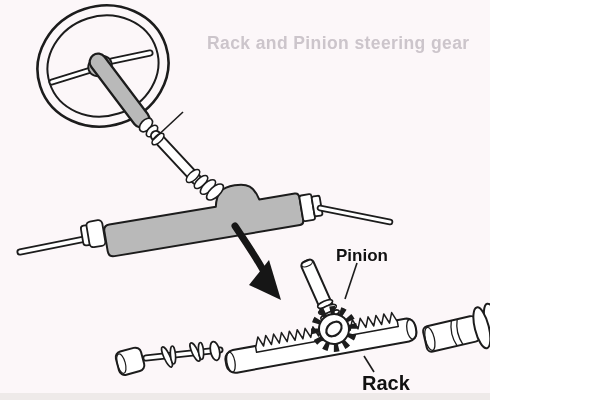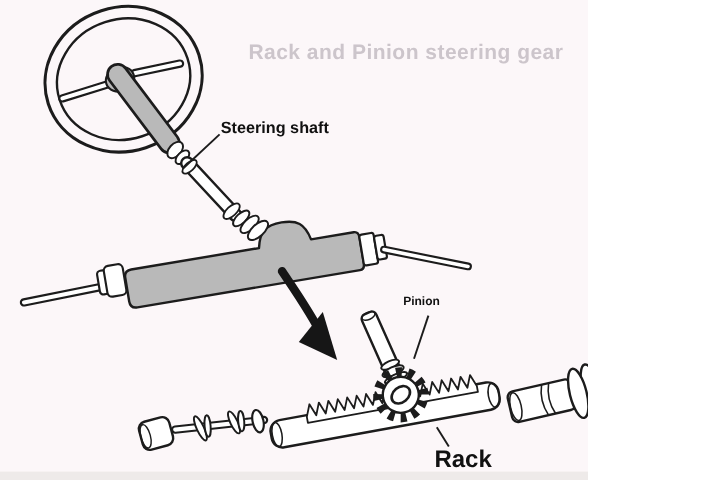--- a/index.html
+++ b/index.html
@@ -21,21 +21,21 @@
   .title{
     position:absolute;
     left:207px;top:33px;
     font-size:17.5px;
     font-weight:bold;
     letter-spacing:.4px;
     color:var(--title-gray,#ccc5cb);
     white-space:nowrap;
   }
   .lbl-steering{left:184px;top:99px;font-size:13.5px;}
-  .lbl-pinion{left:336px;top:246px;font-size:10px;}
+  .lbl-pinion{left:336px;top:246px;font-size:17px;}
   .lbl-rack{left:362px;top:372px;font-size:20px;}
   
   .k{stroke:var(--line,#1c1c1c);}
   .wf{fill:#fff;}
   .gf{fill:var(--metal-gray,#b9b9b9);}
   .nf{fill:none;}
 </style>
 </head>
 <body>
 
@@ -178,17 +178,16 @@
     </g>
 
     <line x1="183" y1="112" x2="153" y2="140" class="k" stroke-width="1.6"></line>
     <line x1="357" y1="263" x2="345" y2="299" class="k" stroke-width="1.6"></line>
     <line x1="374" y1="372" x2="364" y2="356" class="k" stroke-width="1.6"></line>
 
     <rect x="0" y="393" width="600" height="7" fill="var(--bottom-band,#e7e3e1)" opacity="0.65"></rect>
   </svg>
 
   <div class="title">Rack and Pinion steering gear</div>
-  <div class="lbl lbl-steering">Steering shaft</div>
   <div class="lbl lbl-pinion">Pinion</div>
   <div class="lbl lbl-rack">Rack</div>
 
 </div>
 
 </body></html>

